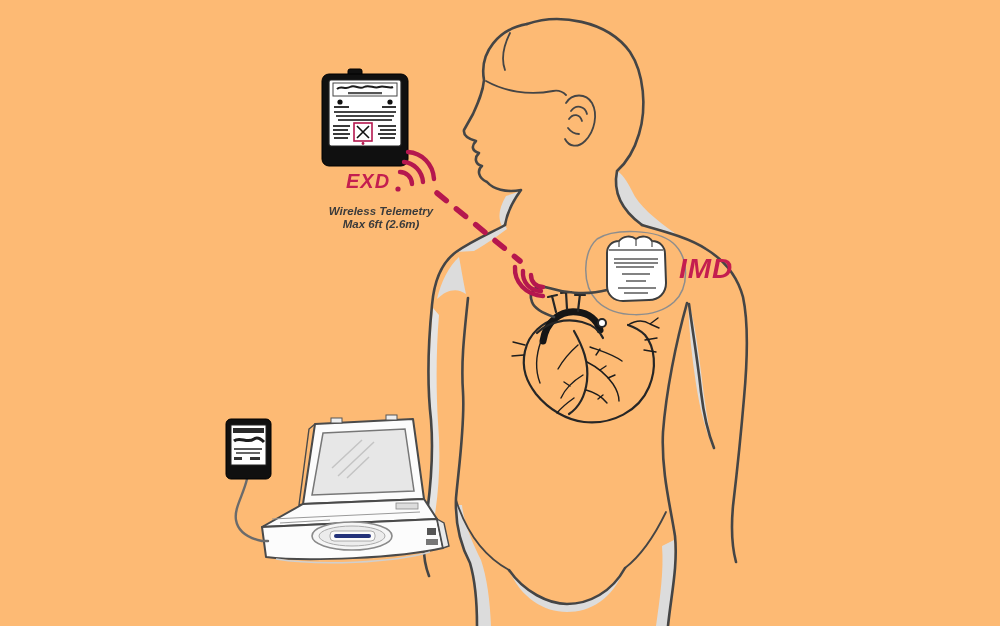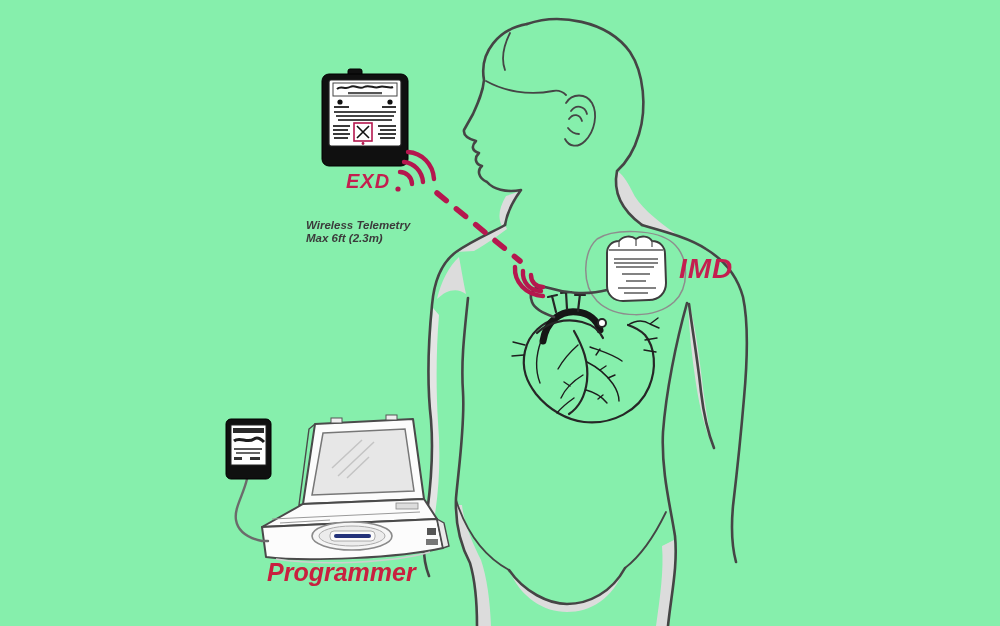--- a/index.html
+++ b/index.html
@@ -1,31 +1,31 @@
 <!DOCTYPE html>
 <html style="--label_crimson: #c41e4f; --telemetry_red: #b5174e; --programmer_red: #c8203f; --line_dark: #454545; --shade_gray: #dcdcdc; --device_black: #101010;"><head>
 <meta charset="utf-8">
 <style>
   html,body { margin:0; padding:0; background:#ffffff; }
   .canvas {
-    position:relative; width:1000px; height:626px; background:#86efac;
+    position:relative; width:1000px; height:626px; background:#fdba74;
     overflow:hidden; font-family:"Liberation Sans", sans-serif;
   }
   .canvas svg { position:absolute; left:0; top:0; }
 
   .label {
     position:absolute; font-weight:bold; font-style:italic; white-space:nowrap;
     user-select:none;
   }
   .label-exd  { left:346px; top:170px; font-size:20px; letter-spacing:1px; color:var(--label_crimson,#c41e4f); }
   .label-imd  { left:679px; top:253px; font-size:28px; letter-spacing:1px; color:var(--label_crimson,#c41e4f); }
   .label-prog { left:267px; top:558px; font-size:25px; color:var(--programmer_red,#c8203f); }
   .label-telemetry {
-    left:306px; top:205px; width:150px; 
-    font-size:11.5px; line-height:13px; color:#3b3b3b;margin-top:14px;
+    left:306px; top:205px; width:150px; text-align:center;
+    font-size:11.5px; line-height:13px; color:#3b3b3b;
   }
 
   
   .body-line      { fill:none; stroke:var(--line_dark,#454545); stroke-width:2.6; stroke-linecap:round; stroke-linejoin:round; }
   .body-line-thin { fill:none; stroke:var(--line_dark,#454545); stroke-width:1.8; stroke-linecap:round; }
   .shade          { fill:var(--shade_gray,#dcdcdc); stroke:none; }
   .shade-light    { fill:#e4e4e4; stroke:none; }
   .heart-line     { fill:none; stroke:#262626; stroke-width:2.2; stroke-linecap:round; stroke-linejoin:round; }
   .heart-thick    { fill:none; stroke:#161616; stroke-width:7; stroke-linecap:round; }
   .heart-twig     { fill:none; stroke:#1d1d1d; stroke-width:1.4; stroke-linecap:round; }
@@ -183,17 +183,16 @@
       <rect x="236" y="452" width="24" height="2" fill="#666666"></rect>
       <rect x="234" y="457" width="8" height="3" fill="#333333"></rect>
       <rect x="250" y="457" width="10" height="3" fill="#333333"></rect>
     </g>
   </svg>
 
   <div class="label label-exd">EXD</div>
   <div class="label label-imd">IMD</div>
   <div class="label label-telemetry">
     <div>Wireless Telemetry</div>
-    <div>Max 6ft (2.3m)</div>
+    <div>Max 6ft (2.6m)</div>
   </div>
-  <div class="label label-prog">Programmer</div>
 
 </div>
 
 </body></html>

